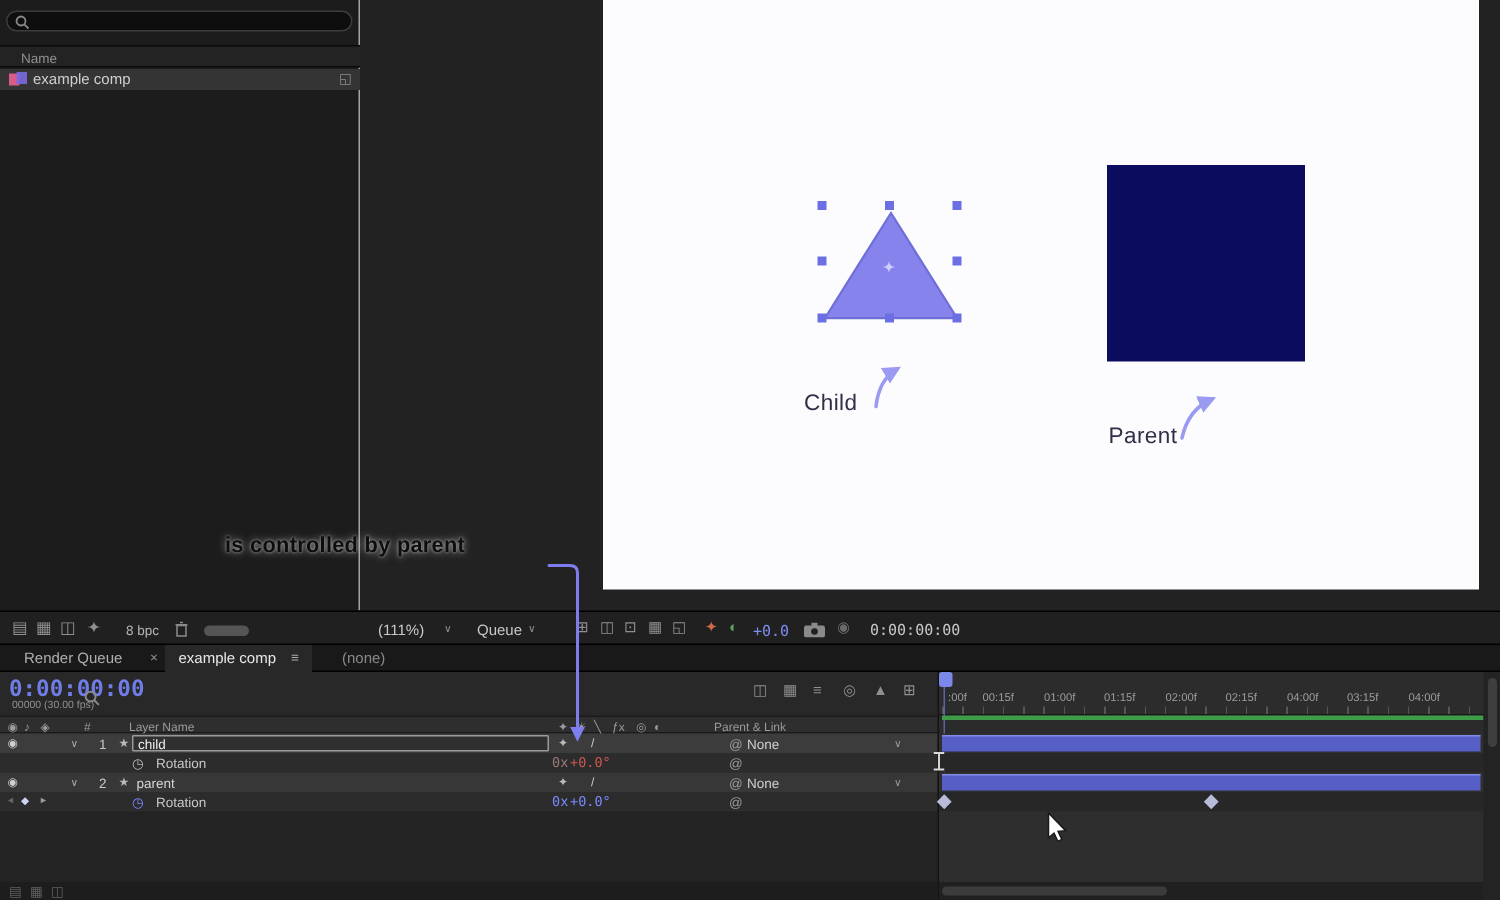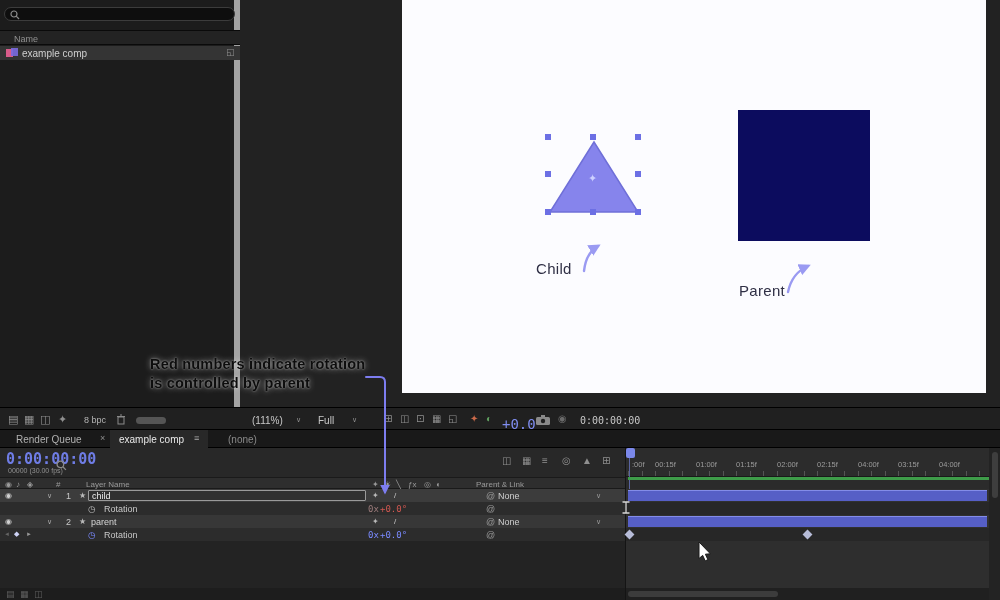--- a/index.html
+++ b/index.html
@@ -2,21 +2,21 @@
 <html><head>
 <meta charset="utf-8">
 <style>
   *{box-sizing:border-box}
   html,body{margin:0;padding:0}
   body{width:1000px;height:600px;position:relative;overflow:hidden;background:#1e1e1e;
        font-family:"Liberation Sans","DejaVu Sans",sans-serif;}
   .abs{position:absolute}
   .ic{line-height:1;display:inline-block;color:#8f8f8f}
   
-  #project-panel{left:0;top:0;width:240px;height:407px;background:#1c1c1c;border-right:6px solid #a3a3a3}
+  #project-panel{left:0;top:0;width:240px;height:407px;background:#1c1c1c;border-right:1px solid #a3a3a3}
   .search-box{left:4px;top:7px;width:231px;height:14px;background:#0e0e0e;border:1px solid #3c3c3c;border-radius:7px}
   .name-row{left:0;top:30px;width:240px;height:15px;background:#232323;border-top:1px solid #0a0a0a;border-bottom:1px solid #0a0a0a}
   .name-row span{position:absolute;left:14px;top:3px;font-size:9px;color:#909090}
   .proj-item{left:0;width:240px;height:14px;font-size:10px;color:#cfcfcf}
   .proj-item .lbl{position:absolute;left:22px;top:2px}
   
   #comp-panel{left:240px;top:0;width:760px;height:407px;background:#222}
   #comp-view{left:162px;top:0;width:584px;height:393px;background:#fcfcff}
   .handle{position:absolute;width:6px;height:6px;background:#6c6fe4}
   .shape-label{font-size:15px;color:#2f2f45;letter-spacing:.3px;font-weight:500}
@@ -84,48 +84,47 @@
     <div class="handle" style="left:233px;top:209px"></div>
 
     <div class="abs" style="left:336px;top:110px;width:132px;height:131px;background:#0c0c5e"></div>
 
     <span class="abs shape-label" style="left:134px;top:260px">Child</span>
     <span class="abs shape-label" style="left:337px;top:282px">Parent</span>
   </div>
 </div>
 
 <div class="abs" id="annotation">
-  <div>Red numbers indicate rotation</div>
   <div>is controlled by parent</div>
 </div>
 
 <div class="abs" id="toolbar">
   <span class="ic abs" style="left:8px;top:6px;font-size:11px">▤</span>
   <span class="ic abs" style="left:24px;top:6px;font-size:11px">▦</span>
   <span class="ic abs" style="left:40px;top:6px;font-size:11px">◫</span>
   <span class="ic abs" style="left:58px;top:6px;font-size:11px">✦</span>
   <span class="tb-txt" style="left:84px;top:7px;font-size:9px;color:#b5b5b5">8 bpc</span>
   <svg class="abs" style="left:116px;top:6px" width="10" height="11" viewBox="0 0 10 11">
     <rect x="2" y="3" width="6" height="7" fill="none" stroke="#8a8a8a"></rect>
     <line x1="1" y1="2.5" x2="9" y2="2.5" stroke="#8a8a8a"></line>
     <line x1="4" y1="1" x2="6" y2="1" stroke="#8a8a8a"></line>
   </svg>
   <div class="abs" style="left:136px;top:9px;width:30px;height:7px;background:#555;border-radius:4px"></div>
   <span class="tb-txt" style="left:252px;top:7px">(111%)</span>
   <span class="ic abs" style="left:296px;top:8px;font-size:7px">∨</span>
-  <span class="tb-txt" style="left:318px;top:7px">Full</span>
+  <span class="tb-txt" style="left:318px;top:7px">Queue</span>
   <span class="ic abs" style="left:352px;top:8px;font-size:7px">∨</span>
   <span class="ic abs" style="left:384px;top:6px;font-size:10px">⊞</span>
   <span class="ic abs" style="left:400px;top:6px;font-size:10px">◫</span>
   <span class="ic abs" style="left:416px;top:6px;font-size:10px">⊡</span>
   <span class="ic abs" style="left:432px;top:6px;font-size:10px">▦</span>
   <span class="ic abs" style="left:448px;top:6px;font-size:10px">◱</span>
   <span class="ic abs" style="left:470px;top:6px;font-size:10px;color:#cc6a4a">✦</span>
   <span class="ic abs" style="left:486px;top:6px;font-size:10px;color:#5f9e5f">◐</span>
-  <span class="tb-txt mono" style="left:502px;top:8px;font-size:14px;color:#7f8df0">+0.0</span>
+  <span class="tb-txt mono" style="left:502px;top:8px;font-size:10px;color:#7f8df0">+0.0</span>
   <svg class="abs" style="left:536px;top:7px" width="14" height="10" viewBox="0 0 14 10">
     <rect x="0" y="2" width="14" height="8" rx="1.5" fill="#8a8a8a"></rect>
     <rect x="5" y="0" width="4" height="3" fill="#8a8a8a"></rect>
     <circle cx="7" cy="6" r="2.2" fill="#202020"></circle>
   </svg>
   <span class="ic abs" style="left:558px;top:6px;font-size:10px;color:#6a6a6a">◉</span>
   <span class="tb-txt mono" style="left:580px;top:7px">0:00:00:00</span>
 </div>
 
 <div class="abs" id="tabbar">

